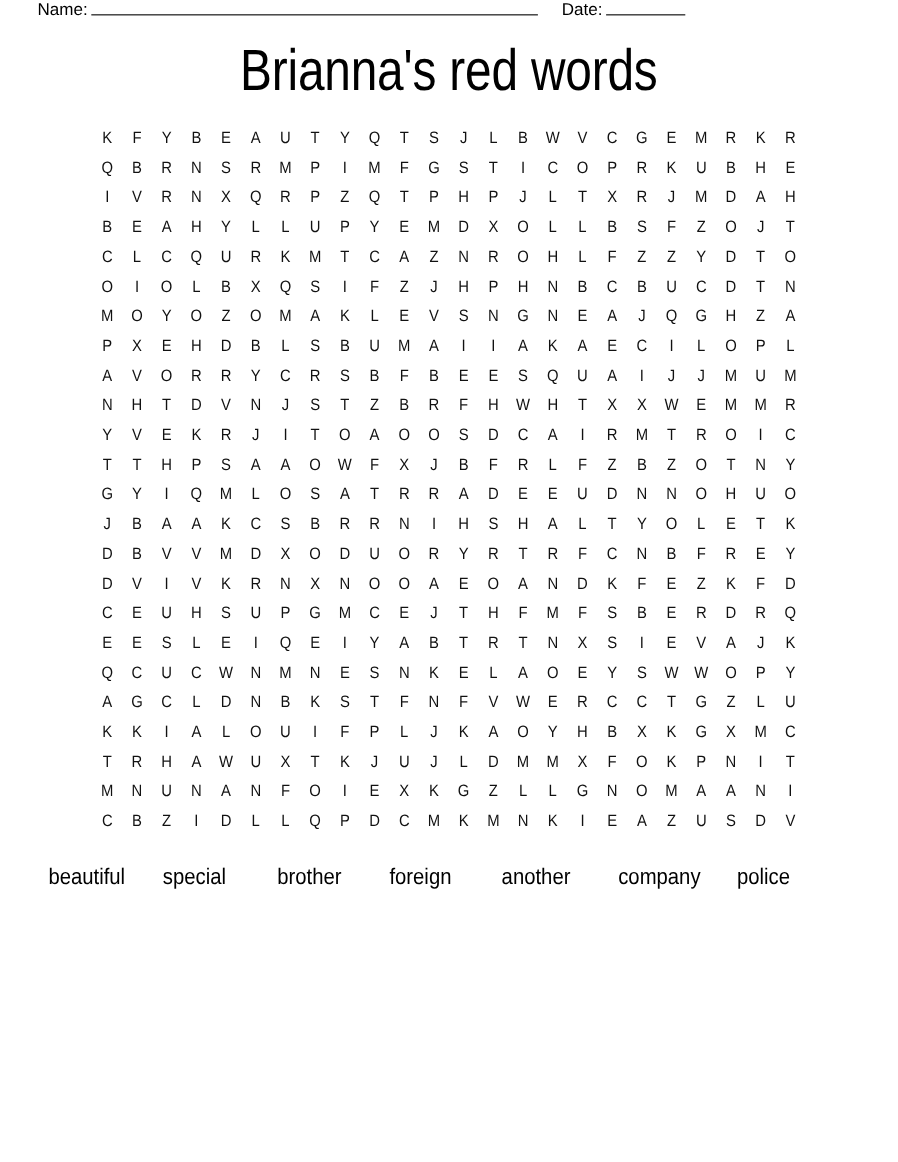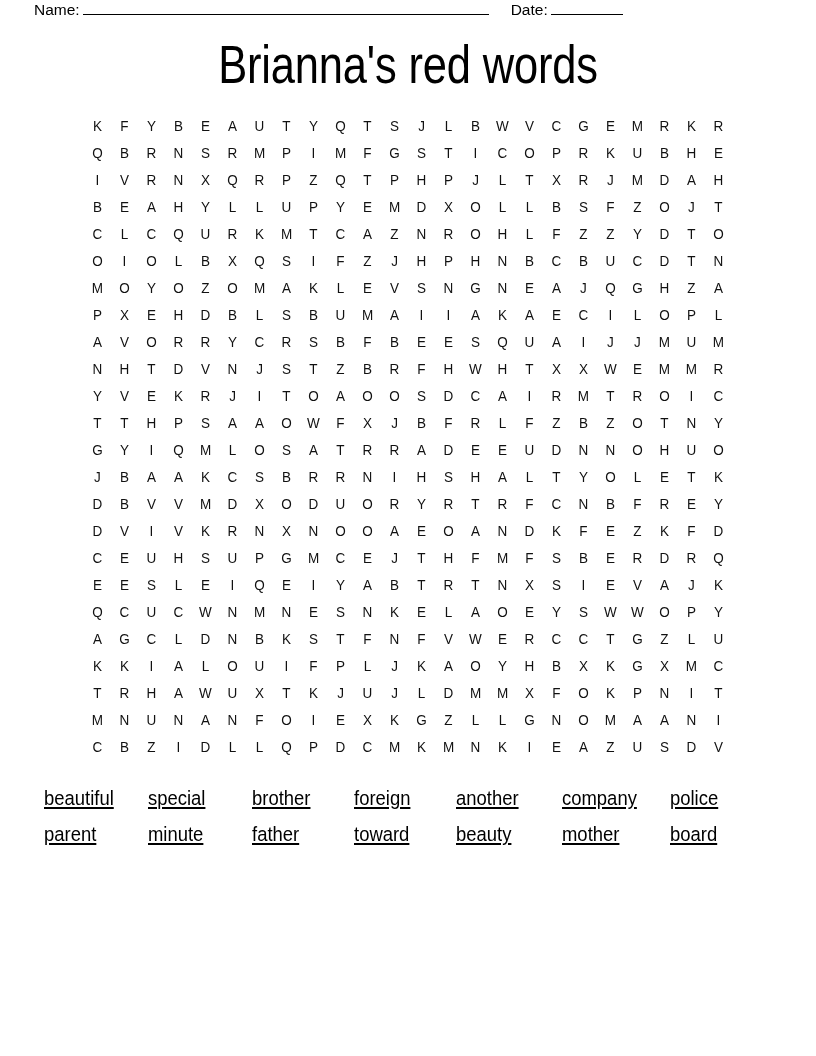--- a/index.html
+++ b/index.html
@@ -82,21 +82,20 @@
     transform: scaleX(0.9);
     color: #111111;
   }
 
   
   .wordlist {
     position: absolute;
     top: 780px;
     left: 44px;
     width: 736px;
-    text-decoration: underline;
   }
   .word-row {
     display: flex;
     height: 36px;
     align-items: baseline;
   }
   .word-cell {
     font-family: "Liberation Sans Narrow", "Liberation Sans", sans-serif;
     font-size: 20.5px;
     line-height: 36px;
@@ -757,22 +756,13 @@
 <div class="wordlist">
     <div class="word-row">
       <span class="word-cell wc0">beautiful</span>
       <span class="word-cell wc1">special</span>
       <span class="word-cell wc2">brother</span>
       <span class="word-cell wc3">foreign</span>
       <span class="word-cell wc4">another</span>
       <span class="word-cell wc5">company</span>
       <span class="word-cell wc6">police</span>
     </div>
-    <div class="word-row">
-      <span class="word-cell wc0">parent</span>
-      <span class="word-cell wc1">minute</span>
-      <span class="word-cell wc2">father</span>
-      <span class="word-cell wc3">toward</span>
-      <span class="word-cell wc4">beauty</span>
-      <span class="word-cell wc5">mother</span>
-      <span class="word-cell wc6">board</span>
-    </div>
   </div>
 
 </body></html>

